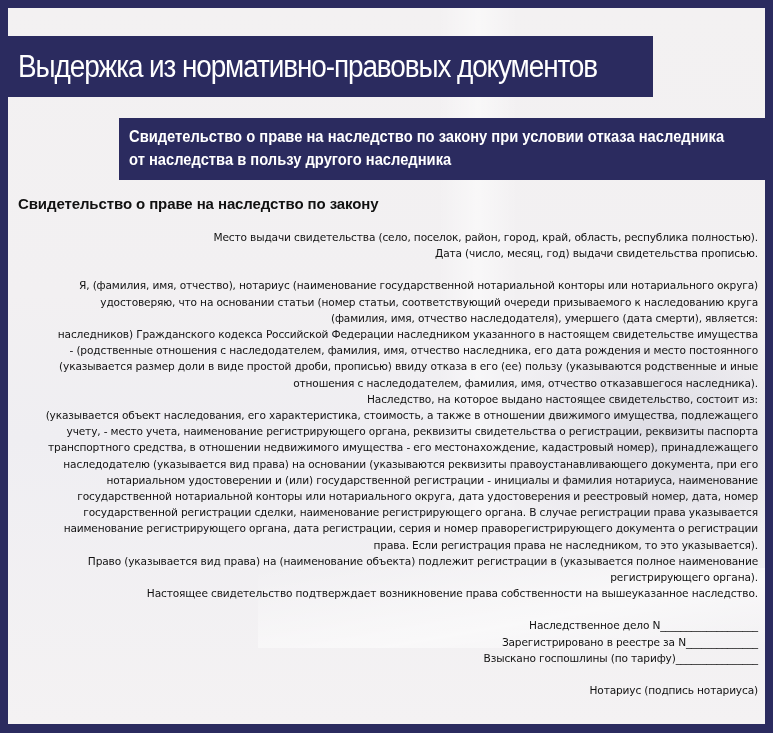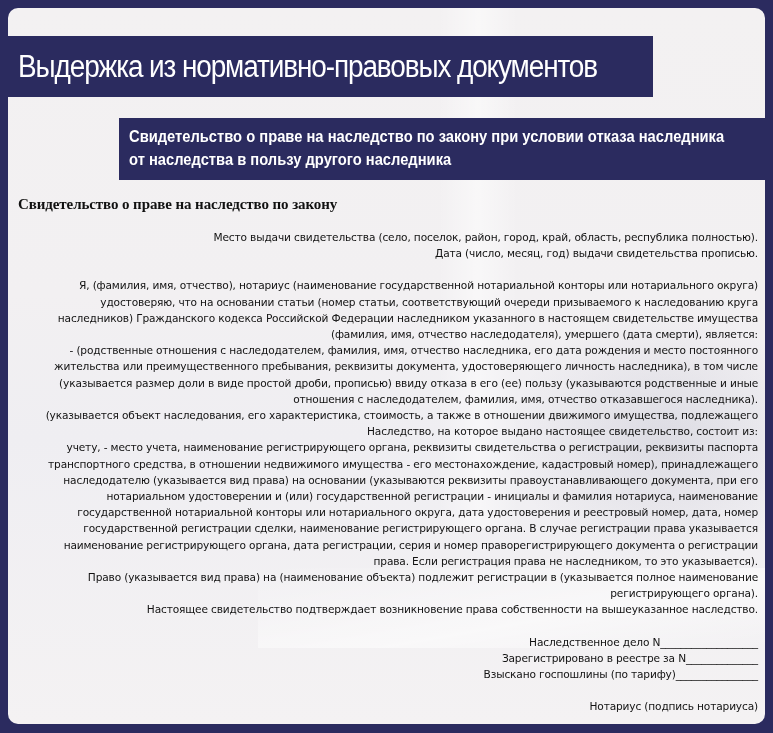--- a/index.html
+++ b/index.html
@@ -15,21 +15,20 @@
       font-family: "DejaVu Sans", sans-serif;
     }
     .page {
       position: absolute;
       left: 8px;
       top: 8px;
       width: 757px;
       height: 716px;
       background: linear-gradient(180deg, #f3f1f2 0%, #f2f0f2 40%, #efeef2 60%, #f4f2f3 100%);
       overflow: hidden;
-      border-radius: 10px;
     }
     
     .bg-deco {
       position: absolute;
       inset: 0;
       pointer-events: none;
     }
     .bg-deco .pillar {
       position: absolute;
       left: 430px;
@@ -103,21 +102,21 @@
 
     .doc {
       position: absolute;
       left: 10px;
       top: 186px;
       width: 740px;
       color: #111111;
     }
     .doc h3 {
       margin: 0 0 15px 0;
-      font-family: Liberation Serif, serif;
+      font-family: Liberation Sans, sans-serif;
       font-weight: bold;
       font-size: 15px;
       line-height: 20px;
       letter-spacing: -0.1px;
     }
     .doc .para {
       margin: 0 0 16px 0;
       font-family: "DejaVu Sans", sans-serif;
       font-size: 10.6px;
       line-height: 16.2px;
@@ -151,28 +150,27 @@
     <h3>Свидетельство о праве на наследство по закону</h3>
 
     <div class="para">
       <span class="line">Место выдачи свидетельства (село, поселок, район, город, край, область, республика полностью).</span>
       <span class="line">Дата (число, месяц, год) выдачи свидетельства прописью.</span>
     </div>
 
     <div class="para">
       <span class="line">Я, (фамилия, имя, отчество), нотариус (наименование государственной нотариальной конторы или нотариального округа)</span>
       <span class="line">удостоверяю, что на основании статьи (номер статьи, соответствующий очереди призываемого к наследованию круга</span>
+      <span class="line">(фамилия, имя, отчество наследодателя), умершего (дата смерти), является:</span>
       <span class="line">наследников) Гражданского кодекса Российской Федерации наследником указанного в настоящем свидетельстве имущества</span>
-      <span class="line">(фамилия, имя, отчество наследодателя), умершего (дата смерти), является:</span>
       <span class="line">- (родственные отношения с наследодателем, фамилия, имя, отчество наследника, его дата рождения и место постоянного</span>
-      <span class="line">жительства или преимущественного пребывания, реквизиты документа, удостоверяющего личность наследника), в том числе</span>
       <span class="line">(указывается размер доли в виде простой дроби, прописью) ввиду отказа в его (ее) пользу (указываются родственные и иные</span>
       <span class="line">отношения с наследодателем, фамилия, имя, отчество отказавшегося наследника).</span>
+      <span class="line">Наследство, на которое выдано настоящее свидетельство, состоит из:</span>
       <span class="line">(указывается объект наследования, его характеристика, стоимость, а также в отношении движимого имущества, подлежащего</span>
-      <span class="line">Наследство, на которое выдано настоящее свидетельство, состоит из:</span>
       <span class="line">учету, - место учета, наименование регистрирующего органа, реквизиты свидетельства о регистрации, реквизиты паспорта</span>
       <span class="line">транспортного средства, в отношении недвижимого имущества - его местонахождение, кадастровый номер), принадлежащего</span>
       <span class="line">наследодателю (указывается вид права) на основании (указываются реквизиты правоустанавливающего документа, при его</span>
       <span class="line">нотариальном удостоверении и (или) государственной регистрации - инициалы и фамилия нотариуса, наименование</span>
       <span class="line">государственной нотариальной конторы или нотариального округа, дата удостоверения и реестровый номер, дата, номер</span>
       <span class="line">государственной регистрации сделки, наименование регистрирующего органа. В случае регистрации права указывается</span>
       <span class="line">наименование регистрирующего органа, дата регистрации, серия и номер праворегистрирующего документа о регистрации</span>
       <span class="line">права. Если регистрация права не наследником, то это указывается).</span>
       <span class="line">Право (указывается вид права) на (наименование объекта) подлежит регистрации в (указывается полное наименование</span>
       <span class="line">регистрирующего органа).</span>

